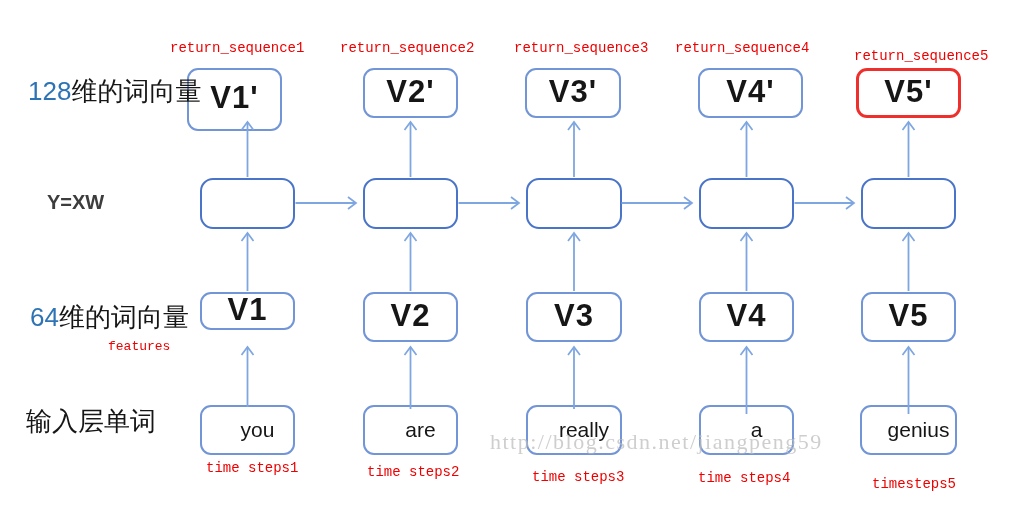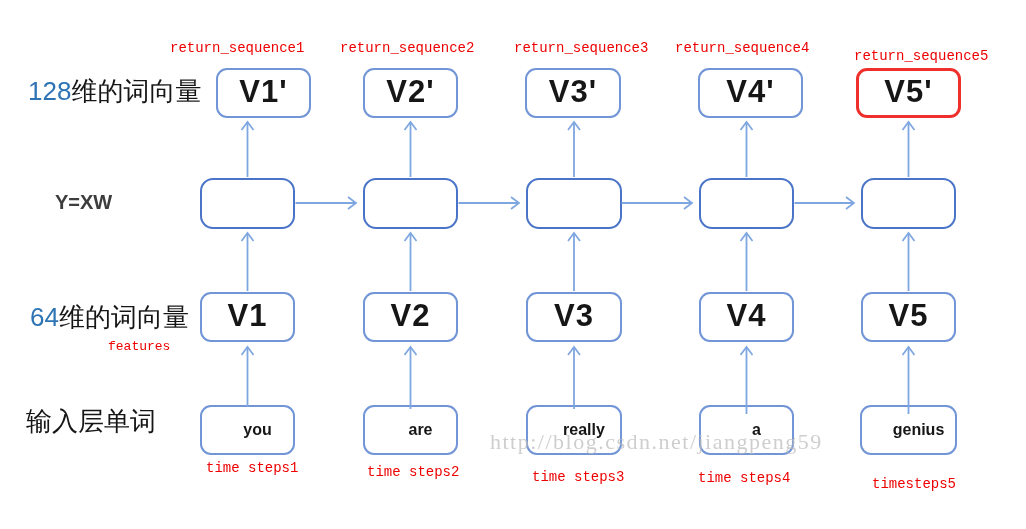--- a/index.html
+++ b/index.html
@@ -18,31 +18,31 @@
     font-family:"Liberation Sans",sans-serif;overflow:hidden;
   }
   .box{
     position:absolute;box-sizing:border-box;background:#fff;
     border:2px solid var(--box-border);border-radius:11px;
     display:flex;align-items:center;justify-content:center;z-index:2;
   }
   .box.mid{border-color:var(--mid-box-border);border-radius:13px;}
   .box.hl{border-color:var(--highlight-border);border-width:3px;align-items:center;}
   .vlabel{font-size:31px;font-weight:600;color:var(--text-dark);letter-spacing:1px;padding-bottom:3px;}
-  .wordlabel{font-size:16px;font-weight:700;color:var(--text-dark);margin-left:20px;}
+  .wordlabel{font-size:21px;font-weight:400;color:var(--text-dark);margin-left:20px;}
   .redlab{
     position:absolute;font-family:Liberation Mono, monospace;
     font-size:14px;font-weight:500;color:var(--red-label);white-space:nowrap;z-index:4;
   }
   .leftlab{
     position:absolute;font-size:26px;line-height:31px;color:var(--text-dark);
     white-space:nowrap;z-index:4;font-weight:500;
   }
   .leftlab .num{color:var(--number-blue);}
-  .formula{position:absolute;font-size:20px;font-weight:700;color:#3d3d3d;z-index:4;margin-left:8px;}
+  .formula{position:absolute;font-size:20px;font-weight:700;color:#3d3d3d;z-index:4;}
   .watermark{
     position:absolute;left:490px;top:429px;z-index:10;
     font-family:"Liberation Serif","DejaVu Serif",serif;
     font-size:22px;letter-spacing:1.5px;color:var(--watermark-gray);opacity:.72;
     white-space:nowrap;pointer-events:none;
   }
   svg.wires{position:absolute;left:0;top:0;z-index:3;pointer-events:none;}
   .wire{stroke:var(--arrow);stroke-width:1.8;fill:none;}
   .ah{stroke:var(--arrow);stroke-width:1.7;fill:none;}
 </style>
@@ -91,21 +91,21 @@
   </div>
   <div class="redlab" style="left:108px;top:339px;font-size:13px">features</div>
   <div class="leftlab" style="left:26px;top:406px">输入层单词</div>
 
   <div class="redlab" style="left:170px;top:40px">return_sequence1</div>
   <div class="redlab" style="left:340px;top:40px">return_sequence2</div>
   <div class="redlab" style="left:514px;top:40px">return_sequence3</div>
   <div class="redlab" style="left:675px;top:40px">return_sequence4</div>
   <div class="redlab" style="left:854px;top:48px">return_sequence5</div>
 
-  <div class="box" style="left:216px;top:68px;width:95px;height:50px">
+  <div class="box" style="left:187px;top:68px;width:95px;height:63px">
     <span class="vlabel">V1'</span>
   </div>
   <div class="box" style="left:363px;top:68px;width:95px;height:50px">
     <span class="vlabel">V2'</span>
   </div>
   <div class="box" style="left:525px;top:68px;width:96px;height:50px">
     <span class="vlabel">V3'</span>
   </div>
   <div class="box" style="left:698px;top:68px;width:105px;height:50px">
     <span class="vlabel">V4'</span>
@@ -113,21 +113,21 @@
   <div class="box hl" style="left:856px;top:68px;width:105px;height:50px">
     <span class="vlabel">V5'</span>
   </div>
 
   <div class="box mid" style="left:200px;top:178px;width:95px;height:51px"></div>
   <div class="box mid" style="left:363px;top:178px;width:95px;height:51px"></div>
   <div class="box mid" style="left:526px;top:178px;width:96px;height:51px"></div>
   <div class="box mid" style="left:699px;top:178px;width:95px;height:51px"></div>
   <div class="box mid" style="left:861px;top:178px;width:95px;height:51px"></div>
 
-  <div class="box" style="left:200px;top:292px;width:95px;height:50px">
+  <div class="box" style="left:200px;top:292px;width:95px;height:38px">
     <span class="vlabel">V1</span>
   </div>
   <div class="box" style="left:363px;top:292px;width:95px;height:50px">
     <span class="vlabel">V2</span>
   </div>
   <div class="box" style="left:526px;top:292px;width:96px;height:50px">
     <span class="vlabel">V3</span>
   </div>
   <div class="box" style="left:699px;top:292px;width:95px;height:50px">
     <span class="vlabel">V4</span>

